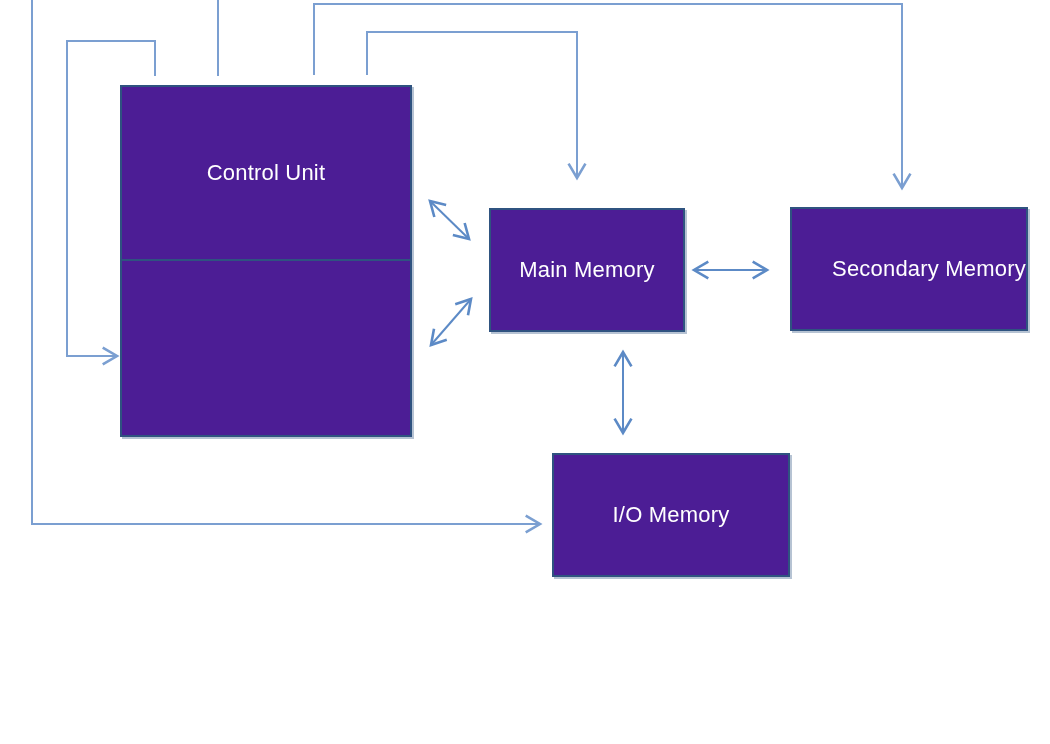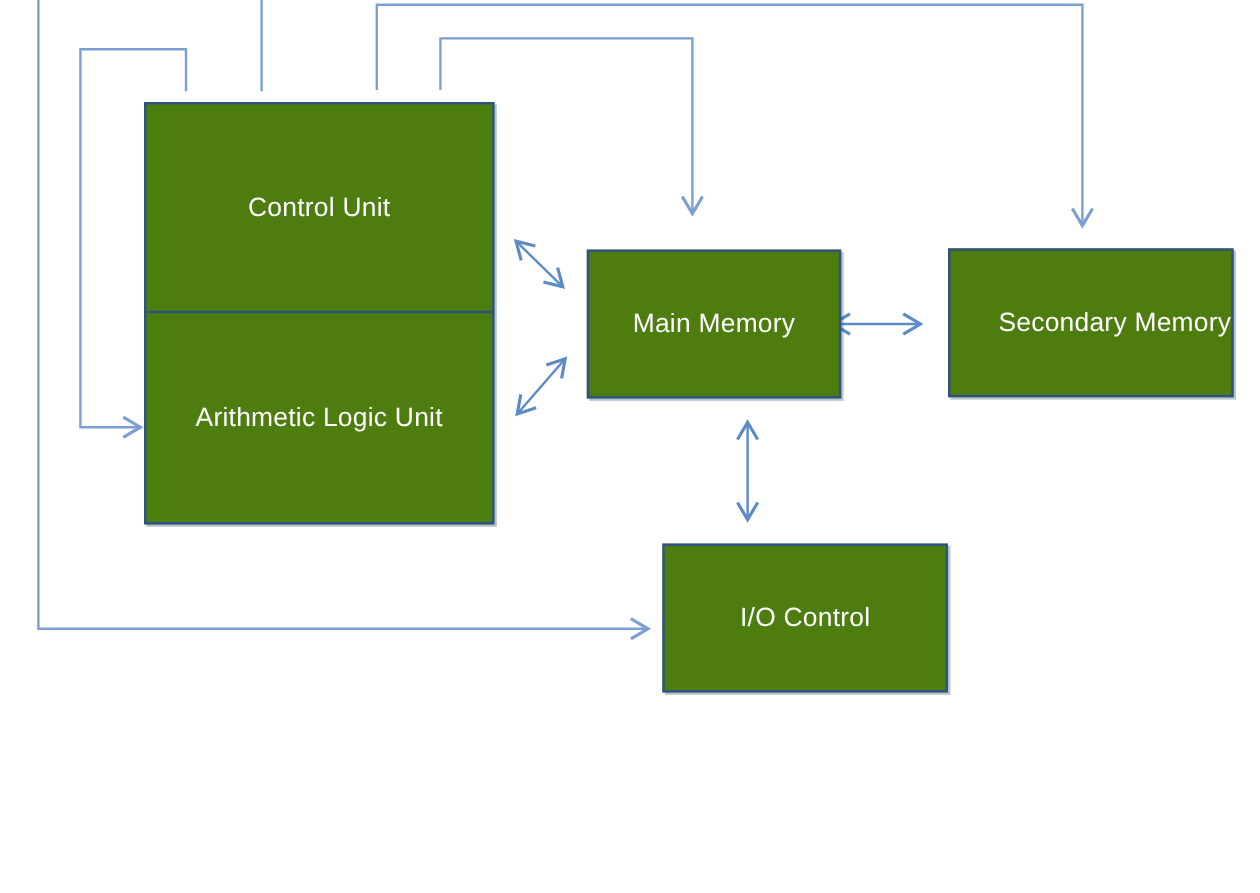--- a/index.html
+++ b/index.html
@@ -27,21 +27,21 @@
     stroke: #7b9fd1;
     stroke-width: 2;
   }
   .edge-strong {
     fill: none;
     stroke: #5c8ac6;
     stroke-width: 2;
   }
   .node {
     position: absolute;
-    background: #4d7c0f;
+    background: #4c1d95;
     border: 2px solid #2f5380;
     box-shadow: 2px 2px 0 rgba(47, 83, 128, 0.35);
     box-sizing: border-box;
     display: flex;
     align-items: center;
     justify-content: center;
   }
   .node-label {
     color: #ffffff;
     font-size: 22px;
@@ -64,21 +64,21 @@
     display: flex;
     align-items: center;
     justify-content: center;
   }
   #cpu-region-control { height: 172px; }
   #cpu-divider {
     height: 0;
     border-top: 2px solid #2f5380;
   }
   #cpu-region-alu { flex: 1; }
-  #node-main-memory   { left: 489px; top: 208px; width: 212px; height: 124px; }
+  #node-main-memory   { left: 489px; top: 208px; width: 196px; height: 124px; }
   #node-secondary-memory { left: 790px; top: 207px; width: 238px; height: 124px; justify-content: flex-end; }
   #node-io-devices    { left: 552px; top: 453px; width: 238px; height: 124px; }
 </style>
 </head>
 <body>
 
 <div id="canvas">
 
   <svg id="connector-layer" viewBox="0 0 1050 744" xmlns="http://www.w3.org/2000/svg">
     <defs>
@@ -107,30 +107,27 @@
     <path class="edge-strong" d="M694,270 L767,270" marker-start="url(#ah-strong)" marker-end="url(#ah-strong)"></path>
 
     <path class="edge-strong" d="M623,352 L623,433" marker-start="url(#ah-strong)" marker-end="url(#ah-strong)"></path>
   </svg>
 
   <div class="node" id="node-cpu">
     <div class="cpu-region" id="cpu-region-control">
       <span class="node-label">Control Unit</span>
     </div>
     <div id="cpu-divider"></div>
-    <div class="cpu-region" id="cpu-region-alu">
-      <span class="node-label">Arithmetic Logic Unit</span>
-    </div>
   </div>
 
   <div class="node" id="node-main-memory">
     <span class="node-label">Main Memory</span>
   </div>
 
   <div class="node" id="node-secondary-memory">
     <span class="node-label">Secondary Memory</span>
   </div>
 
   <div class="node" id="node-io-devices">
-    <span class="node-label">I/O Control</span>
+    <span class="node-label">I/O Memory</span>
   </div>
 
 </div>
 
 </body></html>

